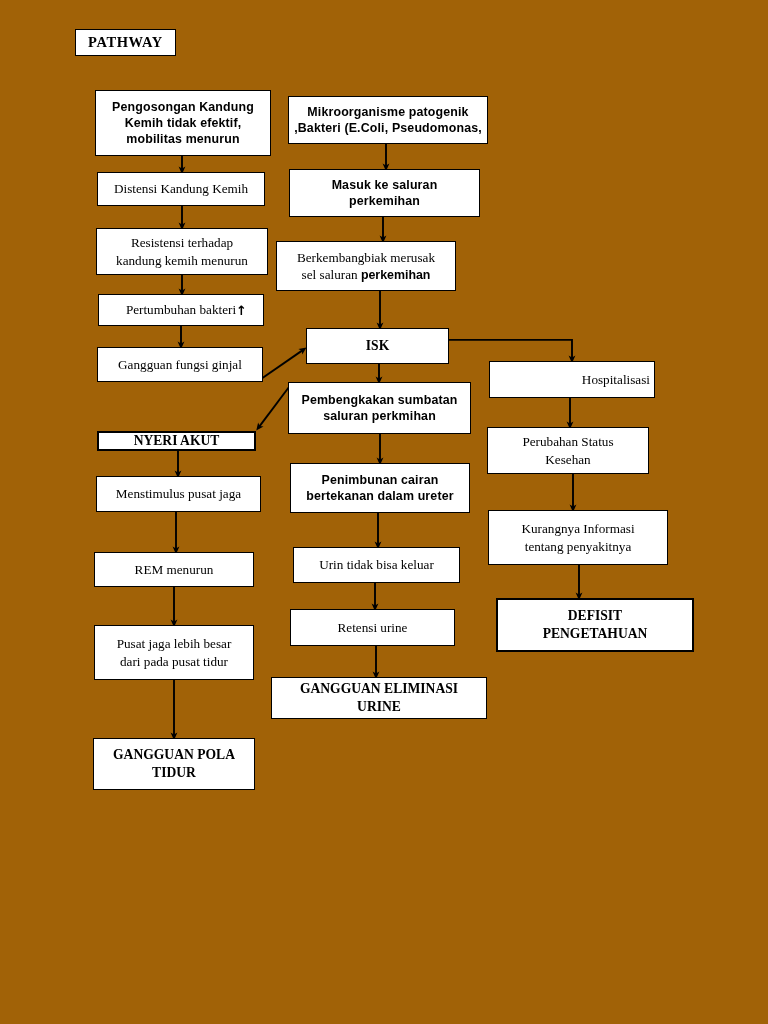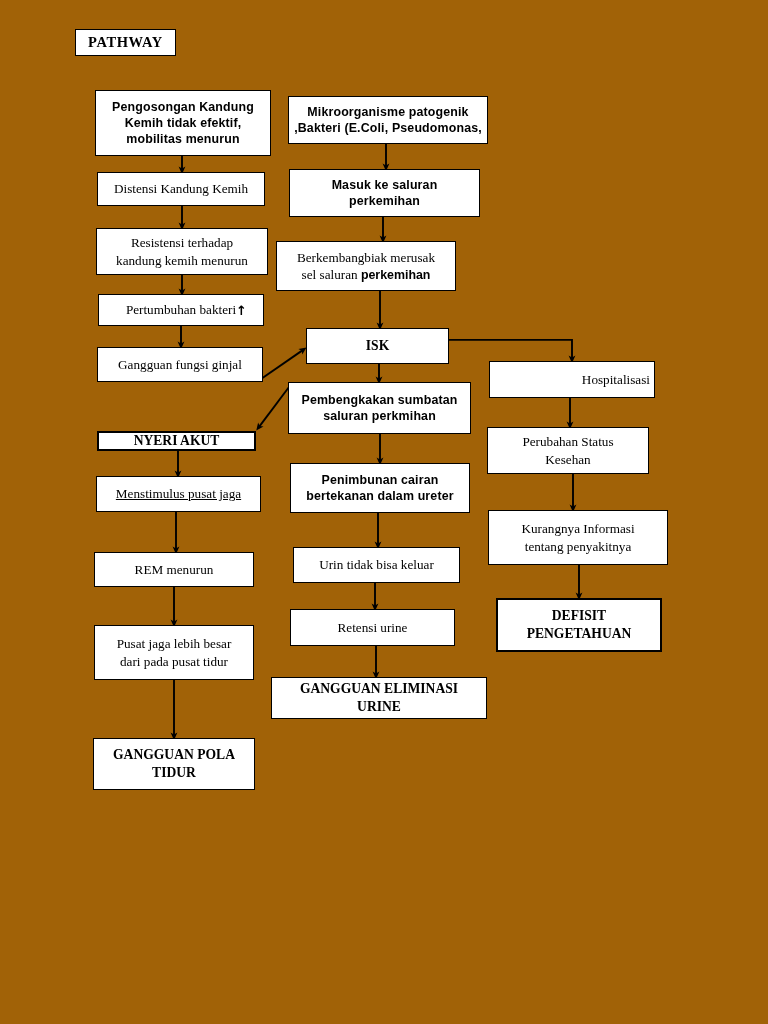--- a/index.html
+++ b/index.html
@@ -129,21 +129,21 @@
       <div class="node" style="left: 98px; top: 294px; width: 166px; height: 32px;">
         <span class="txt serif">Pertumbuhan bakteri</span>
         <span class="uparrow" style="font-size: 13px;">↑</span>
       </div>
       <div class="node" style="left: 97px; top: 347px; width: 166px; height: 35px;">
         <span class="txt serif">Gangguan fungsi ginjal</span>
       </div>
       <div class="node thick" style="left: 97px; top: 411px; width: 159px; height: 20px; margin-top: 20px;">
         <span class="txt serif-b">NYERI AKUT</span>
       </div>
-      <div class="node" style="left: 96px; top: 476px; width: 165px; height: 36px; text-decoration: underline;">
+      <div class="node" style="left: 96px; top: 476px; width: 165px; height: 36px;">
         <span class="txt serif">Menstimulus pusat jaga</span>
       </div>
       <div class="node" style="left: 94px; top: 552px; width: 160px; height: 35px;">
         <span class="txt serif">REM menurun</span>
       </div>
       <div class="node" style="left: 94px; top: 625px; width: 160px; height: 55px;">
         <span class="txt serif">Pusat jaga lebih besar<br>dari pada pusat tidur</span>
       </div>
       <div class="node" style="left: 93px; top: 738px; width: 162px; height: 52px;">
         <span class="txt serif-b">GANGGUAN POLA<br>TIDUR</span>
@@ -177,18 +177,18 @@
       </div>
       <div class="node" style="left: 489px; top: 361px; width: 166px; height: 37px; text-align: right;">
         <span class="txt serif">Hospitalisasi</span>
       </div>
       <div class="node" style="left: 487px; top: 427px; width: 162px; height: 47px;">
         <span class="txt serif">Perubahan Status<br>Kesehan</span>
       </div>
       <div class="node" style="left: 488px; top: 510px; width: 180px; height: 55px;">
         <span class="txt serif">Kurangnya Informasi<br>tentang penyakitnya</span>
       </div>
-      <div class="node thick" style="left: 496px; top: 598px; width: 166px; height: 54px;">
+      <div class="node thick" style="left: 496px; top: 598px; width: 198px; height: 54px;">
         <span class="txt serif-b">DEFISIT<br>PENGETAHUAN</span>
       </div>
     </div>
 
 </div>
 
 </body></html>

